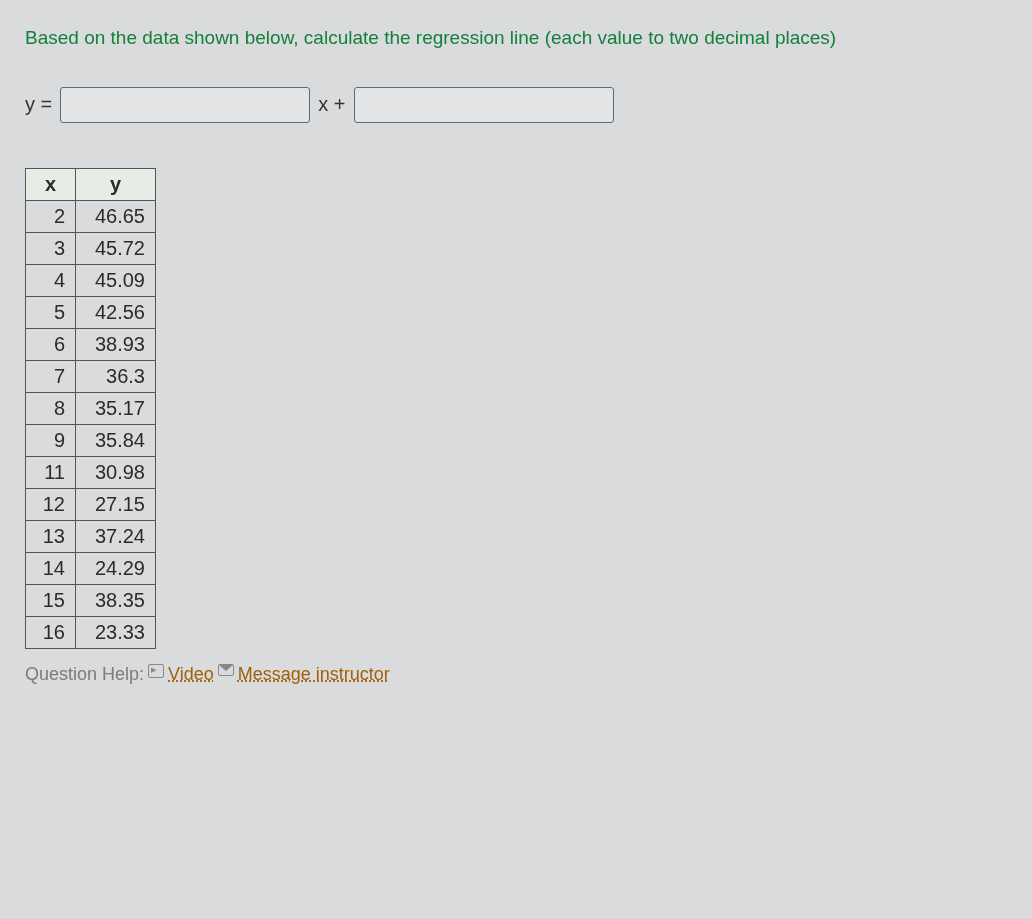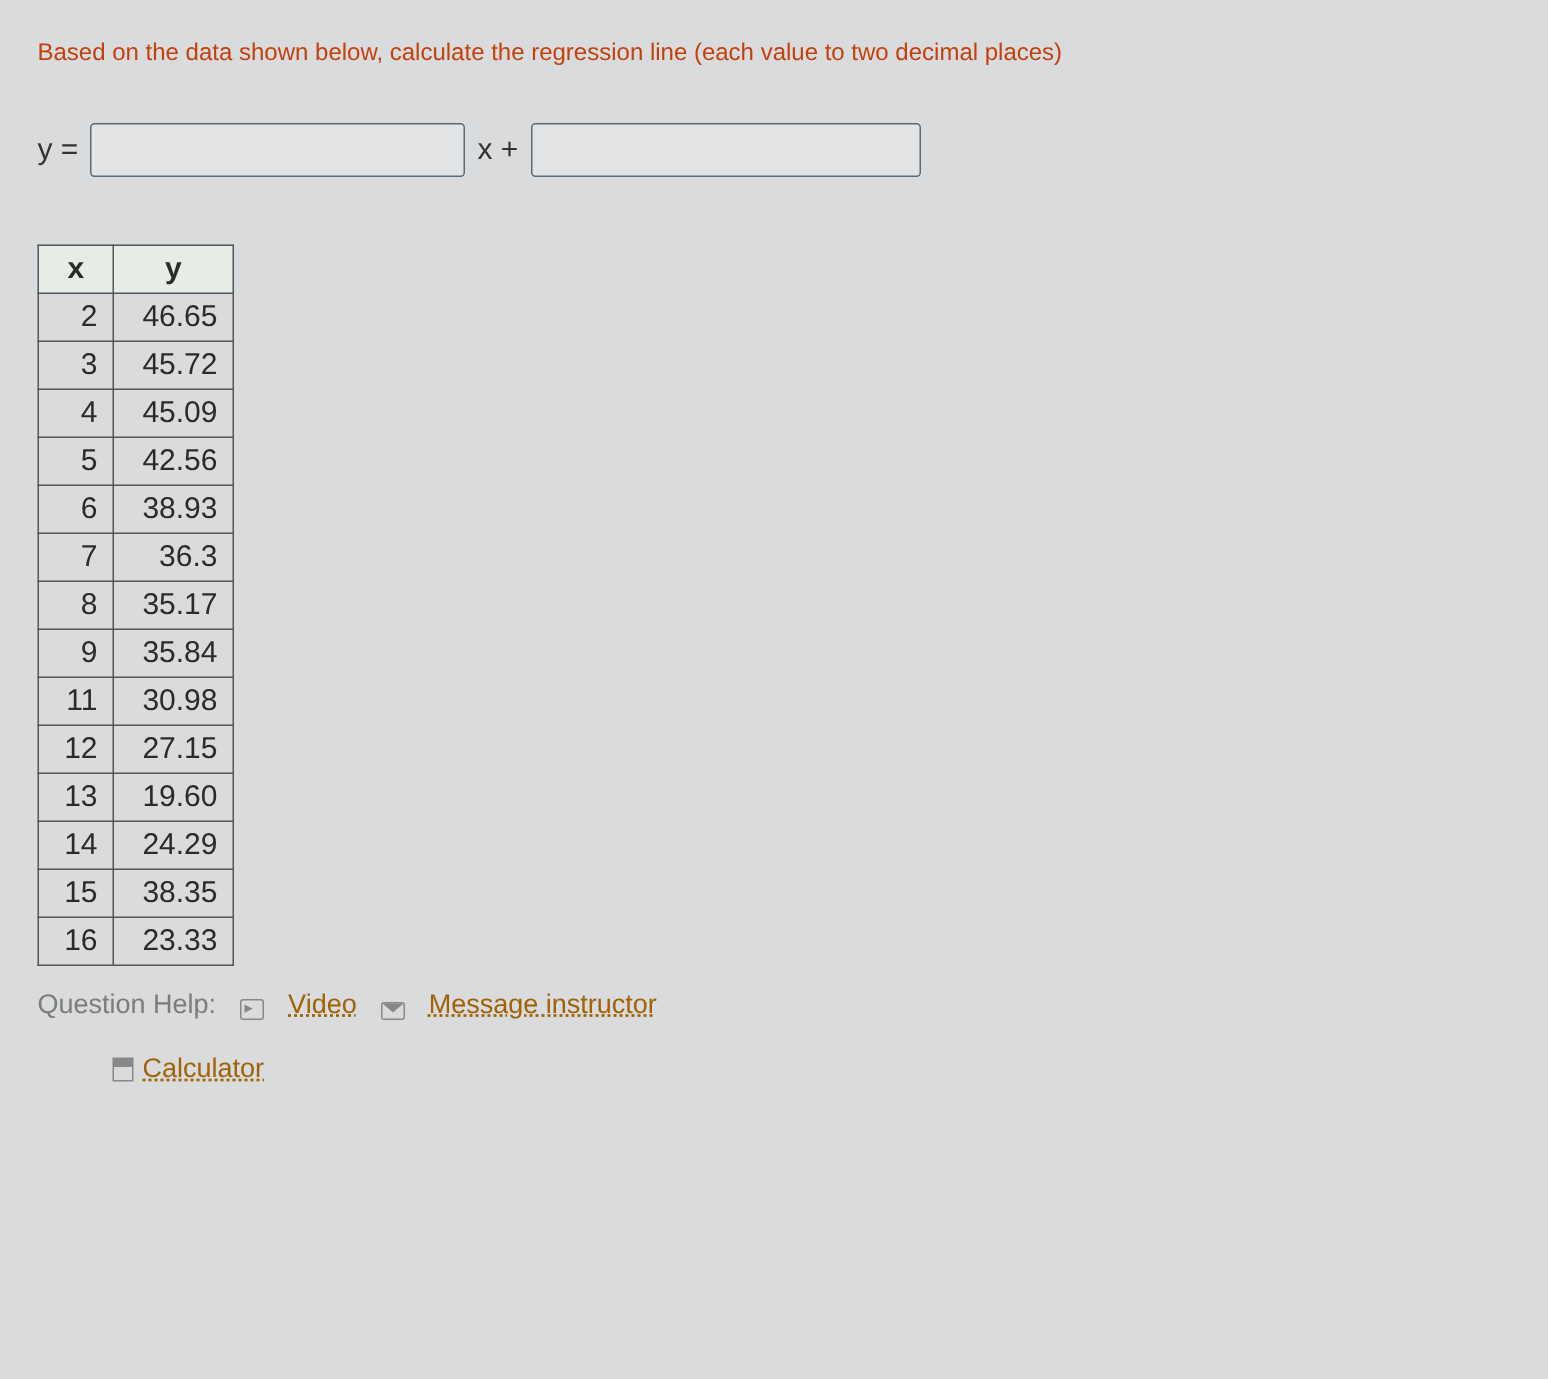--- a/index.html
+++ b/index.html
@@ -5,23 +5,23 @@
   * { box-sizing: border-box; margin: 0; padding: 0; }
   body {
     font-family: -apple-system, "Segoe UI", Arial, sans-serif;
     background: #d9dbdc;
     width: 1032px;
     height: 919px;
     padding: 25px 25px 15px 25px;
     color: #2b2b2b;
   }
   .question-text {
-    font-size: 16px;
+    font-size: 19px;
     line-height: 1.4;
-    color: #c2410c;
+    color: #15803d;
     margin-bottom: 35px;
   }
   .equation-row {
     display: flex;
     align-items: center;
     gap: 8px;
     margin-bottom: 45px;
     font-size: 20px;
     color: #333;
   }
@@ -52,22 +52,22 @@
     padding: 4px 10px;
     text-align: right;
     background: #d9dbdc;
   }
   table.data td.xcol { width: 50px; }
   table.data td.ycol { width: 80px; }
   .help-row {
     font-size: 18px;
     color: #7a7c7d;
     display: flex;
-    align-items: flex-end;
-    gap: 16px;
+    align-items: flex-start;
+    gap: 4px;
     flex-wrap: wrap;
   }
   .help-row a {
     color: #a16207;
     text-decoration: underline dotted;
   }
   .help-row .indent {
     margin-left: 50px;
     display: flex;
     align-items: center;
@@ -169,21 +169,21 @@
       <tr>
         <td class="xcol">11</td>
         <td class="ycol">30.98</td>
       </tr>
       <tr>
         <td class="xcol">12</td>
         <td class="ycol">27.15</td>
       </tr>
       <tr>
         <td class="xcol">13</td>
-        <td class="ycol">19.60</td>
+        <td class="ycol">37.24</td>
       </tr>
       <tr>
         <td class="xcol">14</td>
         <td class="ycol">24.29</td>
       </tr>
       <tr>
         <td class="xcol">15</td>
         <td class="ycol">38.35</td>
       </tr>
       <tr>
@@ -192,17 +192,13 @@
       </tr>
     </tbody>
 </table>
 
 <div class="help-row">
   <span>Question Help:</span>
   <span class="icon-box"></span>
   <a href="#">Video</a>
   <span class="icon-mail"></span>
   <a href="#">Message instructor</a>
-  <div class="indent">
-    <span class="icon-calc"></span>
-    <a href="#">Calculator</a>
-  </div>
 </div>
 
 </body></html>

